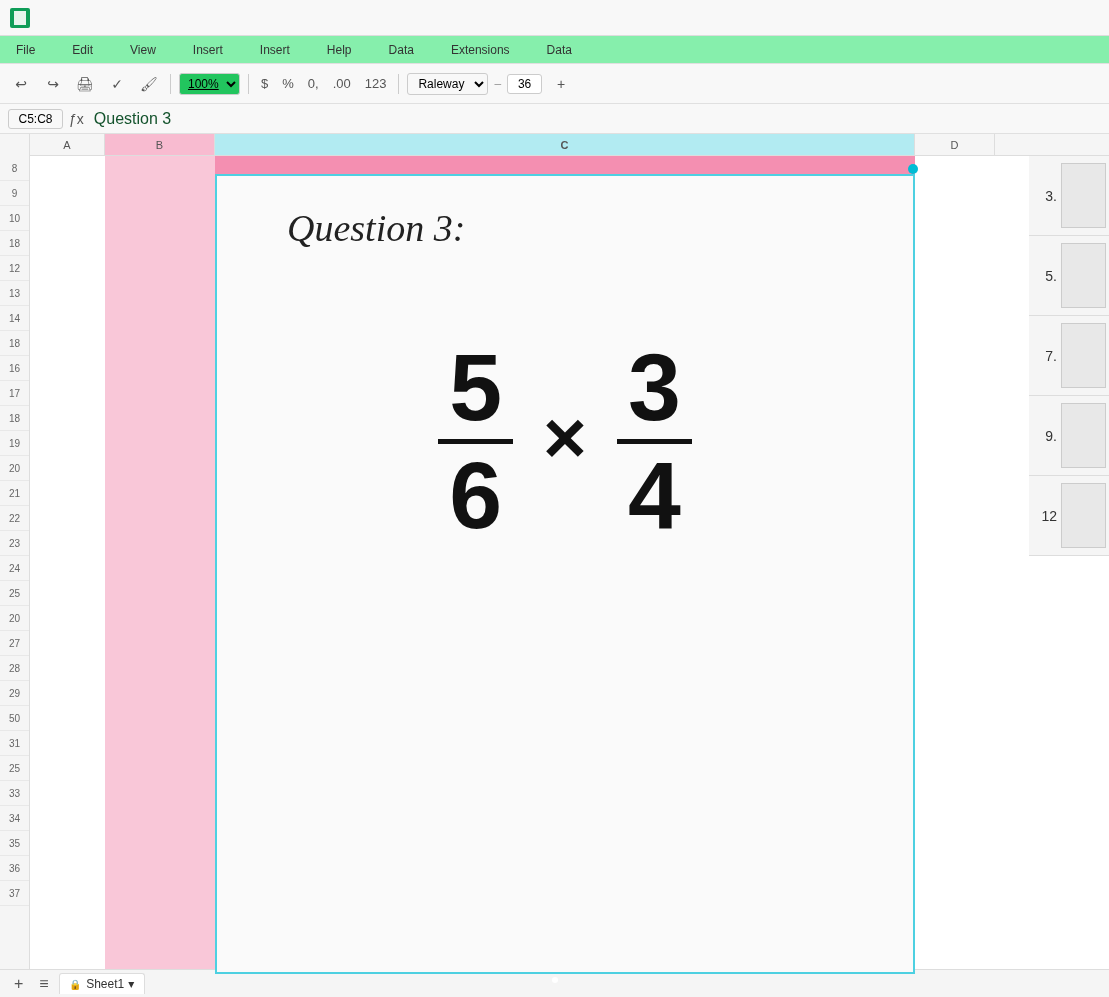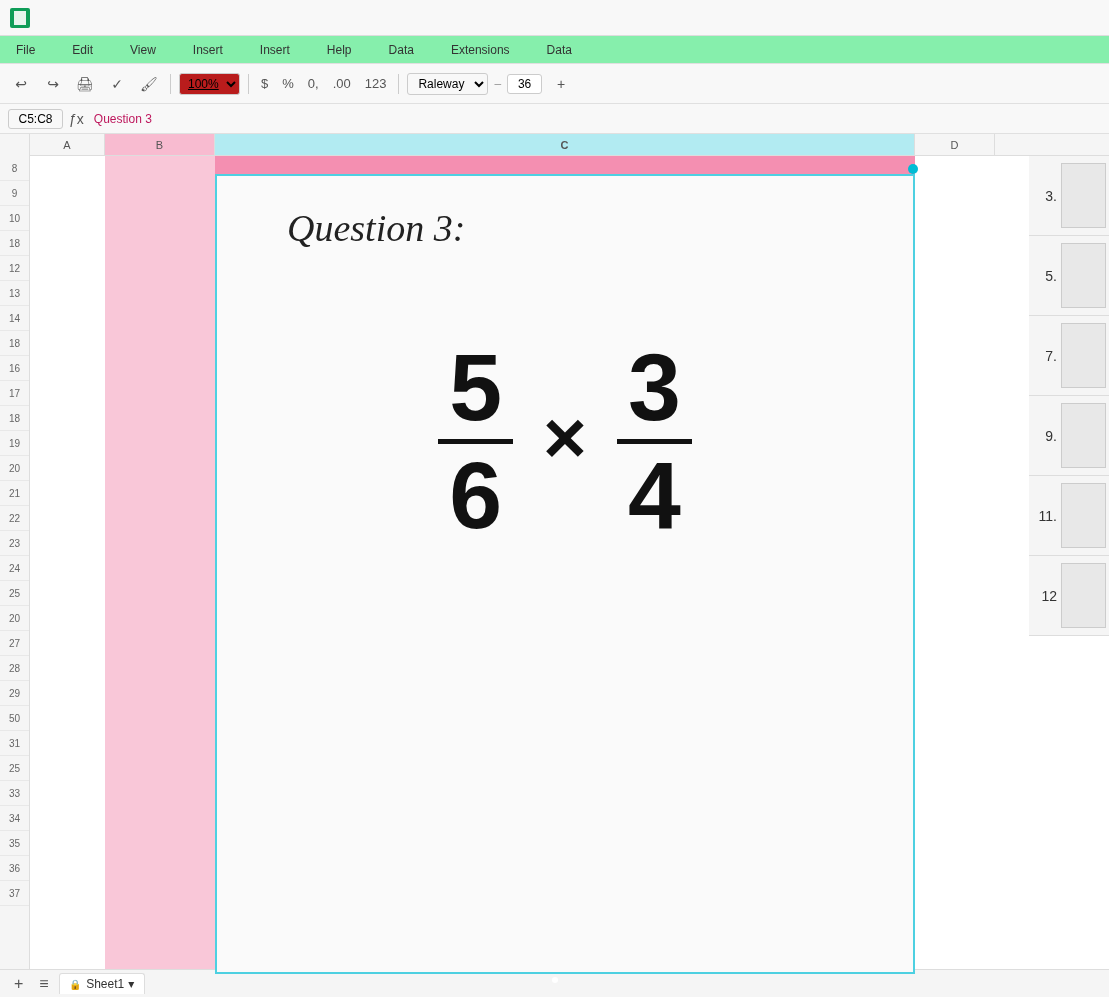--- a/index.html
+++ b/index.html
@@ -76,21 +76,21 @@
       height: 26px;
       display: flex;
       align-items: center;
       justify-content: center;
       cursor: pointer;
       border-radius: 3px;
       color: #555;
       font-size: 14px;
     }
     .zoom-select {
-      background: #b91c1c;
+      background: #22c55e;
       border: 1px solid #ccc;
       font-size: 12px;
       padding: 2px 4px;
       border-radius: 3px;
       cursor: pointer;
       text-decoration: underline;
     }
     .toolbar-divider {
       width: 1px;
       height: 20px;
@@ -144,22 +144,22 @@
       min-width: 55px;
       text-align: center;
     }
     .formula-icon {
       font-size: 14px;
       color: #555;
       cursor: pointer;
     }
     .formula-input {
       flex: 1;
-      font-size: 12px;
-      color: #be185d;
+      font-size: 16px;
+      color: #14532d;
       padding: 2px 4px;
     }
     .row-num {
       height: 25px;
       font-size: 10px;
       color: #666;
       display: flex;
       align-items: center;
       justify-content: center;
       border-bottom: 1px solid #e8e8e8;
@@ -510,24 +510,20 @@
       <div class="right-item" style="display:flex; align-items:center; height:80px; border-bottom:1px solid #ddd; padding-left:4px;">
         <span class="right-num" style="font-size:14px; color:#333; min-width:28px; text-align:right; padding-right:4px;">7.</span>
         <div class="right-box" style="width:45px; height:65px; background:#e8e8e8; border:1px solid #ccc;"></div>
       </div>
 
       <div class="right-item" style="display:flex; align-items:center; height:80px; border-bottom:1px solid #ddd; padding-left:4px;">
         <span class="right-num" style="font-size:14px; color:#333; min-width:28px; text-align:right; padding-right:4px;">9.</span>
         <div class="right-box" style="width:45px; height:65px; background:#e8e8e8; border:1px solid #ccc;"></div>
       </div>
 
-      <div class="right-item" style="display:flex; align-items:center; height:80px; border-bottom:1px solid #ddd; padding-left:4px;">
-        <span class="right-num" style="font-size:14px; color:#333; min-width:28px; text-align:right; padding-right:4px;">11.</span>
-        <div class="right-box" style="width:45px; height:65px; background:#e8e8e8; border:1px solid #ccc;"></div>
-      </div>
 
       <div class="right-item" style="display:flex; align-items:center; height:80px; border-bottom:1px solid #ddd; padding-left:4px;">
         <span class="right-num" style="font-size:14px; color:#333; min-width:28px; text-align:right; padding-right:4px;">12</span>
         <div class="right-box" style="width:45px; height:65px; background:#e8e8e8; border:1px solid #ccc;"></div>
       </div>
 
     </div>
 
   </div>
 </div>

